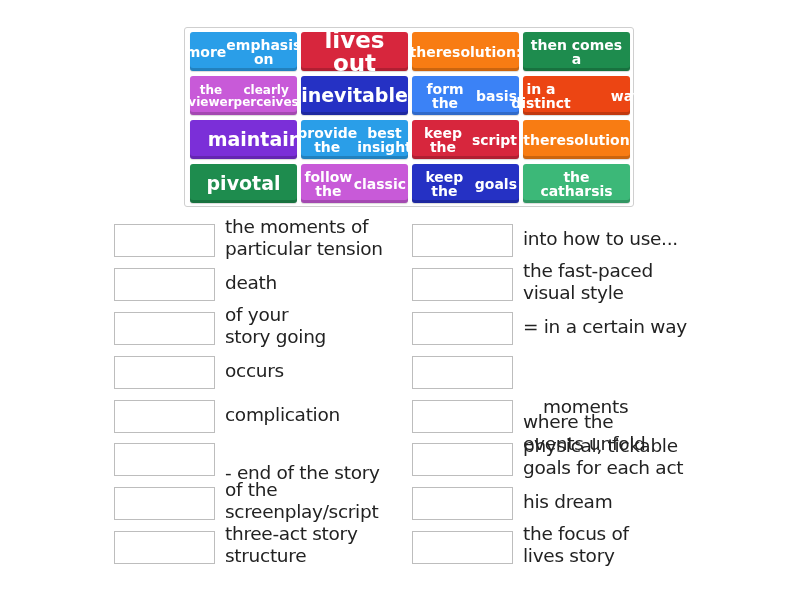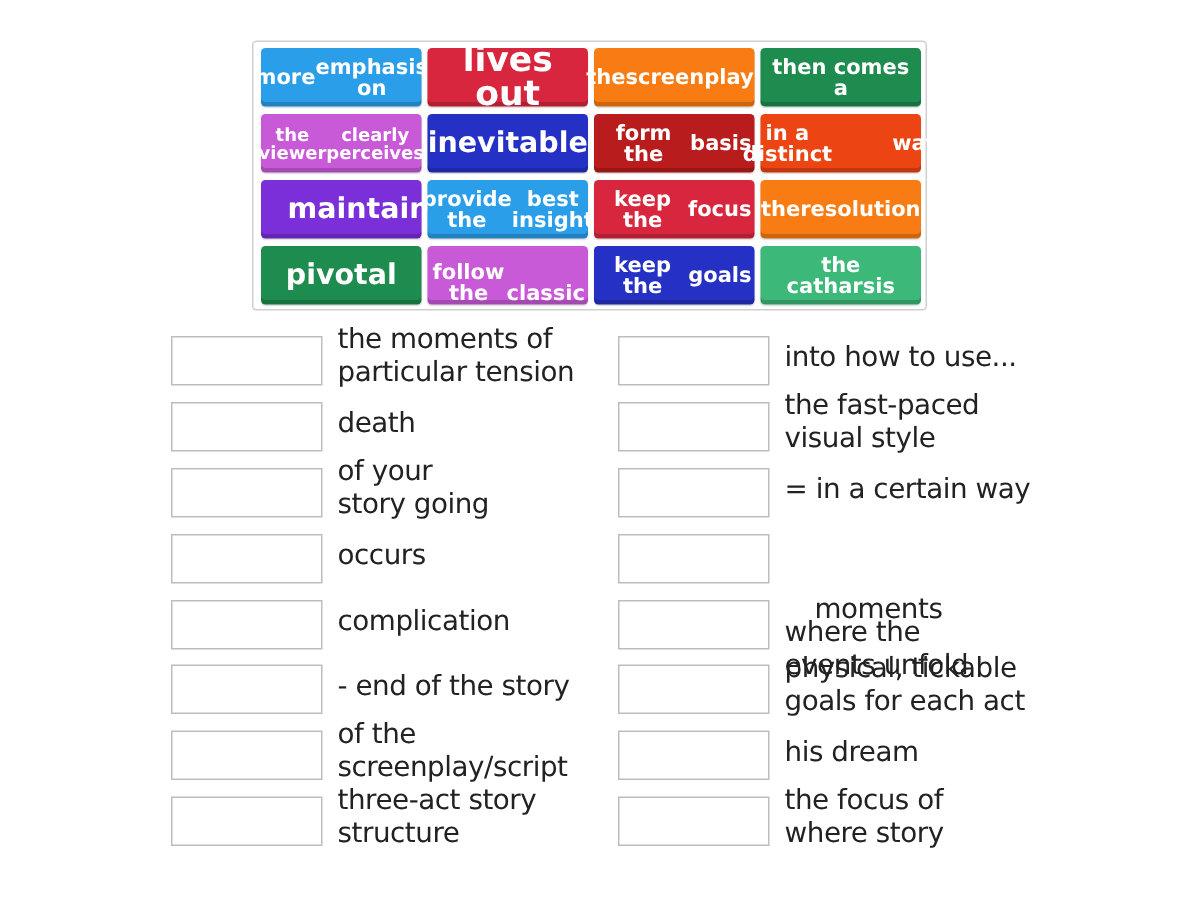--- a/index.html
+++ b/index.html
@@ -1,21 +1,21 @@
 <!DOCTYPE html>
 <html><head>
   <meta charset="utf-8">
   <style>
     html, body { margin:0; padding:0; }
     body {
       width:800px; height:600px; background:#ffffff; position:relative; overflow:hidden;
       font-family:"DejaVu Sans", "Liberation Sans", sans-serif;
     }
     .bank {
-      position:absolute; left:168px; top:27px; width:450px; height:180px;
+      position:absolute; left:184px; top:27px; width:450px; height:180px;
       border:1px solid #cfcfcf; border-radius:3px; background:#fff; box-sizing:border-box;
     }
     .tile {
       position:absolute; width:107px; height:39px; border-radius:3px;
       color:#fff; font-weight:bold; display:flex; align-items:center; justify-content:center;
       text-align:center; line-height:1.0; box-sizing:border-box; padding:0 2px;
       box-shadow: inset 0 -3px 0 rgba(0,0,0,0.18), 0 1px 1px rgba(0,0,0,0.15);
       cursor:pointer;
     }
     .tile span { display:block; }
@@ -34,59 +34,59 @@
 <div class="bank" id="bank">
     <div class="tile" style="left: 5px; top: 4px; background: rgb(42, 158, 232); font-size: 14px;">
       <span>more</span>
       <span>emphasis on</span>
     </div>
     <div class="tile" style="left: 116px; top: 4px; background: rgb(215, 38, 61); font-size: 23px;">
       <span>lives out</span>
     </div>
     <div class="tile" style="left: 227px; top: 4px; background: rgb(248, 124, 19); font-size: 14px;">
       <span>the</span>
-      <span>screenplay:</span>
+      <span>resolution:</span>
     </div>
     <div class="tile" style="left: 338px; top: 4px; background: rgb(30, 140, 78); font-size: 14px;">
       <span>then comes a</span>
     </div>
     <div class="tile" style="left: 5px; top: 48px; background: rgb(200, 90, 216); font-size: 12px;">
       <span>the viewer</span>
       <span>clearly perceives</span>
     </div>
     <div class="tile" style="left: 116px; top: 48px; background: rgb(37, 49, 196); font-size: 19px;">
       <span>inevitable</span>
     </div>
-    <div class="tile" style="left: 227px; top: 48px; background: #b91c1c; font-size: 14px;">
+    <div class="tile" style="left: 227px; top: 48px; background: #3b82f6; font-size: 14px;">
       <span>form the</span>
       <span>basis</span>
     </div>
     <div class="tile" style="left: 338px; top: 48px; background: rgb(236, 69, 19); font-size: 14px; gap: 40px;">
       <span>in a distinct</span>
       <span>way</span>
     </div>
     <div class="tile" style="left: 5px; top: 92px; background: rgb(123, 47, 216); font-size: 19px; padding-left: 25px;">
       <span>maintain</span>
     </div>
     <div class="tile" style="left: 116px; top: 92px; background: rgb(42, 158, 232); font-size: 14px;">
       <span>provide the</span>
       <span>best insight</span>
     </div>
     <div class="tile" style="left: 227px; top: 92px; background: rgb(215, 38, 61); font-size: 14px;">
       <span>keep the</span>
-      <span>focus</span>
+      <span>script</span>
     </div>
     <div class="tile" style="left: 338px; top: 92px; background: rgb(248, 124, 19); font-size: 14px;">
       <span>the</span>
       <span>resolution</span>
     </div>
     <div class="tile" style="left: 5px; top: 136px; background: rgb(30, 140, 78); font-size: 19px; text-align: right;">
       <span>pivotal</span>
     </div>
-    <div class="tile" style="left: 116px; top: 136px; background: rgb(200, 90, 216); font-size: 14px; align-items: flex-end;">
+    <div class="tile" style="left: 116px; top: 136px; background: rgb(200, 90, 216); font-size: 14px;">
       <span>follow the</span>
       <span>classic</span>
     </div>
     <div class="tile" style="left: 227px; top: 136px; background: rgb(37, 49, 196); font-size: 14px;">
       <span>keep the</span>
       <span>goals</span>
     </div>
     <div class="tile" style="left: 338px; top: 136px; background: rgb(60, 184, 120); font-size: 14px;">
       <span>the catharsis</span>
     </div>
@@ -98,21 +98,21 @@
     <div class="slot" style="left: 114px; top: 268px;"></div>
     <div class="clue" style="left: 225px; top: 272px;">death</div>
     <div class="slot" style="left: 114px; top: 312px;"></div>
     <div class="clue" style="left: 225px; top: 304px;">of your
 story going</div>
     <div class="slot" style="left: 114px; top: 356px;"></div>
     <div class="clue" style="left: 225px; top: 360px; text-align: center;">occurs</div>
     <div class="slot" style="left: 114px; top: 400px;"></div>
     <div class="clue" style="left: 225px; top: 404px;">complication</div>
     <div class="slot" style="left: 114px; top: 443px;"></div>
-    <div class="clue" style="left: 225px; top: 447px;">- end of the story</div>
+    <div class="clue" style="left: 225px; top: 462px;">- end of the story</div>
     <div class="slot" style="left: 114px; top: 487px;"></div>
     <div class="clue" style="left: 225px; top: 479px;">of the
 screenplay/script</div>
     <div class="slot" style="left: 114px; top: 531px;"></div>
     <div class="clue" style="left: 225px; top: 523px;">three-act story
 structure</div>
     <div class="slot" style="left: 412px; top: 224px;"></div>
     <div class="clue" style="left: 523px; top: 228px;">into how to use...</div>
     <div class="slot" style="left: 412px; top: 268px;"></div>
     <div class="clue" style="left: 523px; top: 260px;">the fast-paced
@@ -124,14 +124,14 @@
     <div class="slot" style="left: 412px; top: 400px;"></div>
     <div class="clue" style="left: 523px; top: 392px; margin-top: 19px;">where the
 events unfold</div>
     <div class="slot" style="left: 412px; top: 443px;"></div>
     <div class="clue" style="left: 523px; top: 435px;">physical, tickable
 goals for each act</div>
     <div class="slot" style="left: 412px; top: 487px;"></div>
     <div class="clue" style="left: 523px; top: 491px;">his dream</div>
     <div class="slot" style="left: 412px; top: 531px;"></div>
     <div class="clue" style="left: 523px; top: 523px;">the focus of
-where story</div>
+lives story</div>
   </div>
 
 </body></html>

